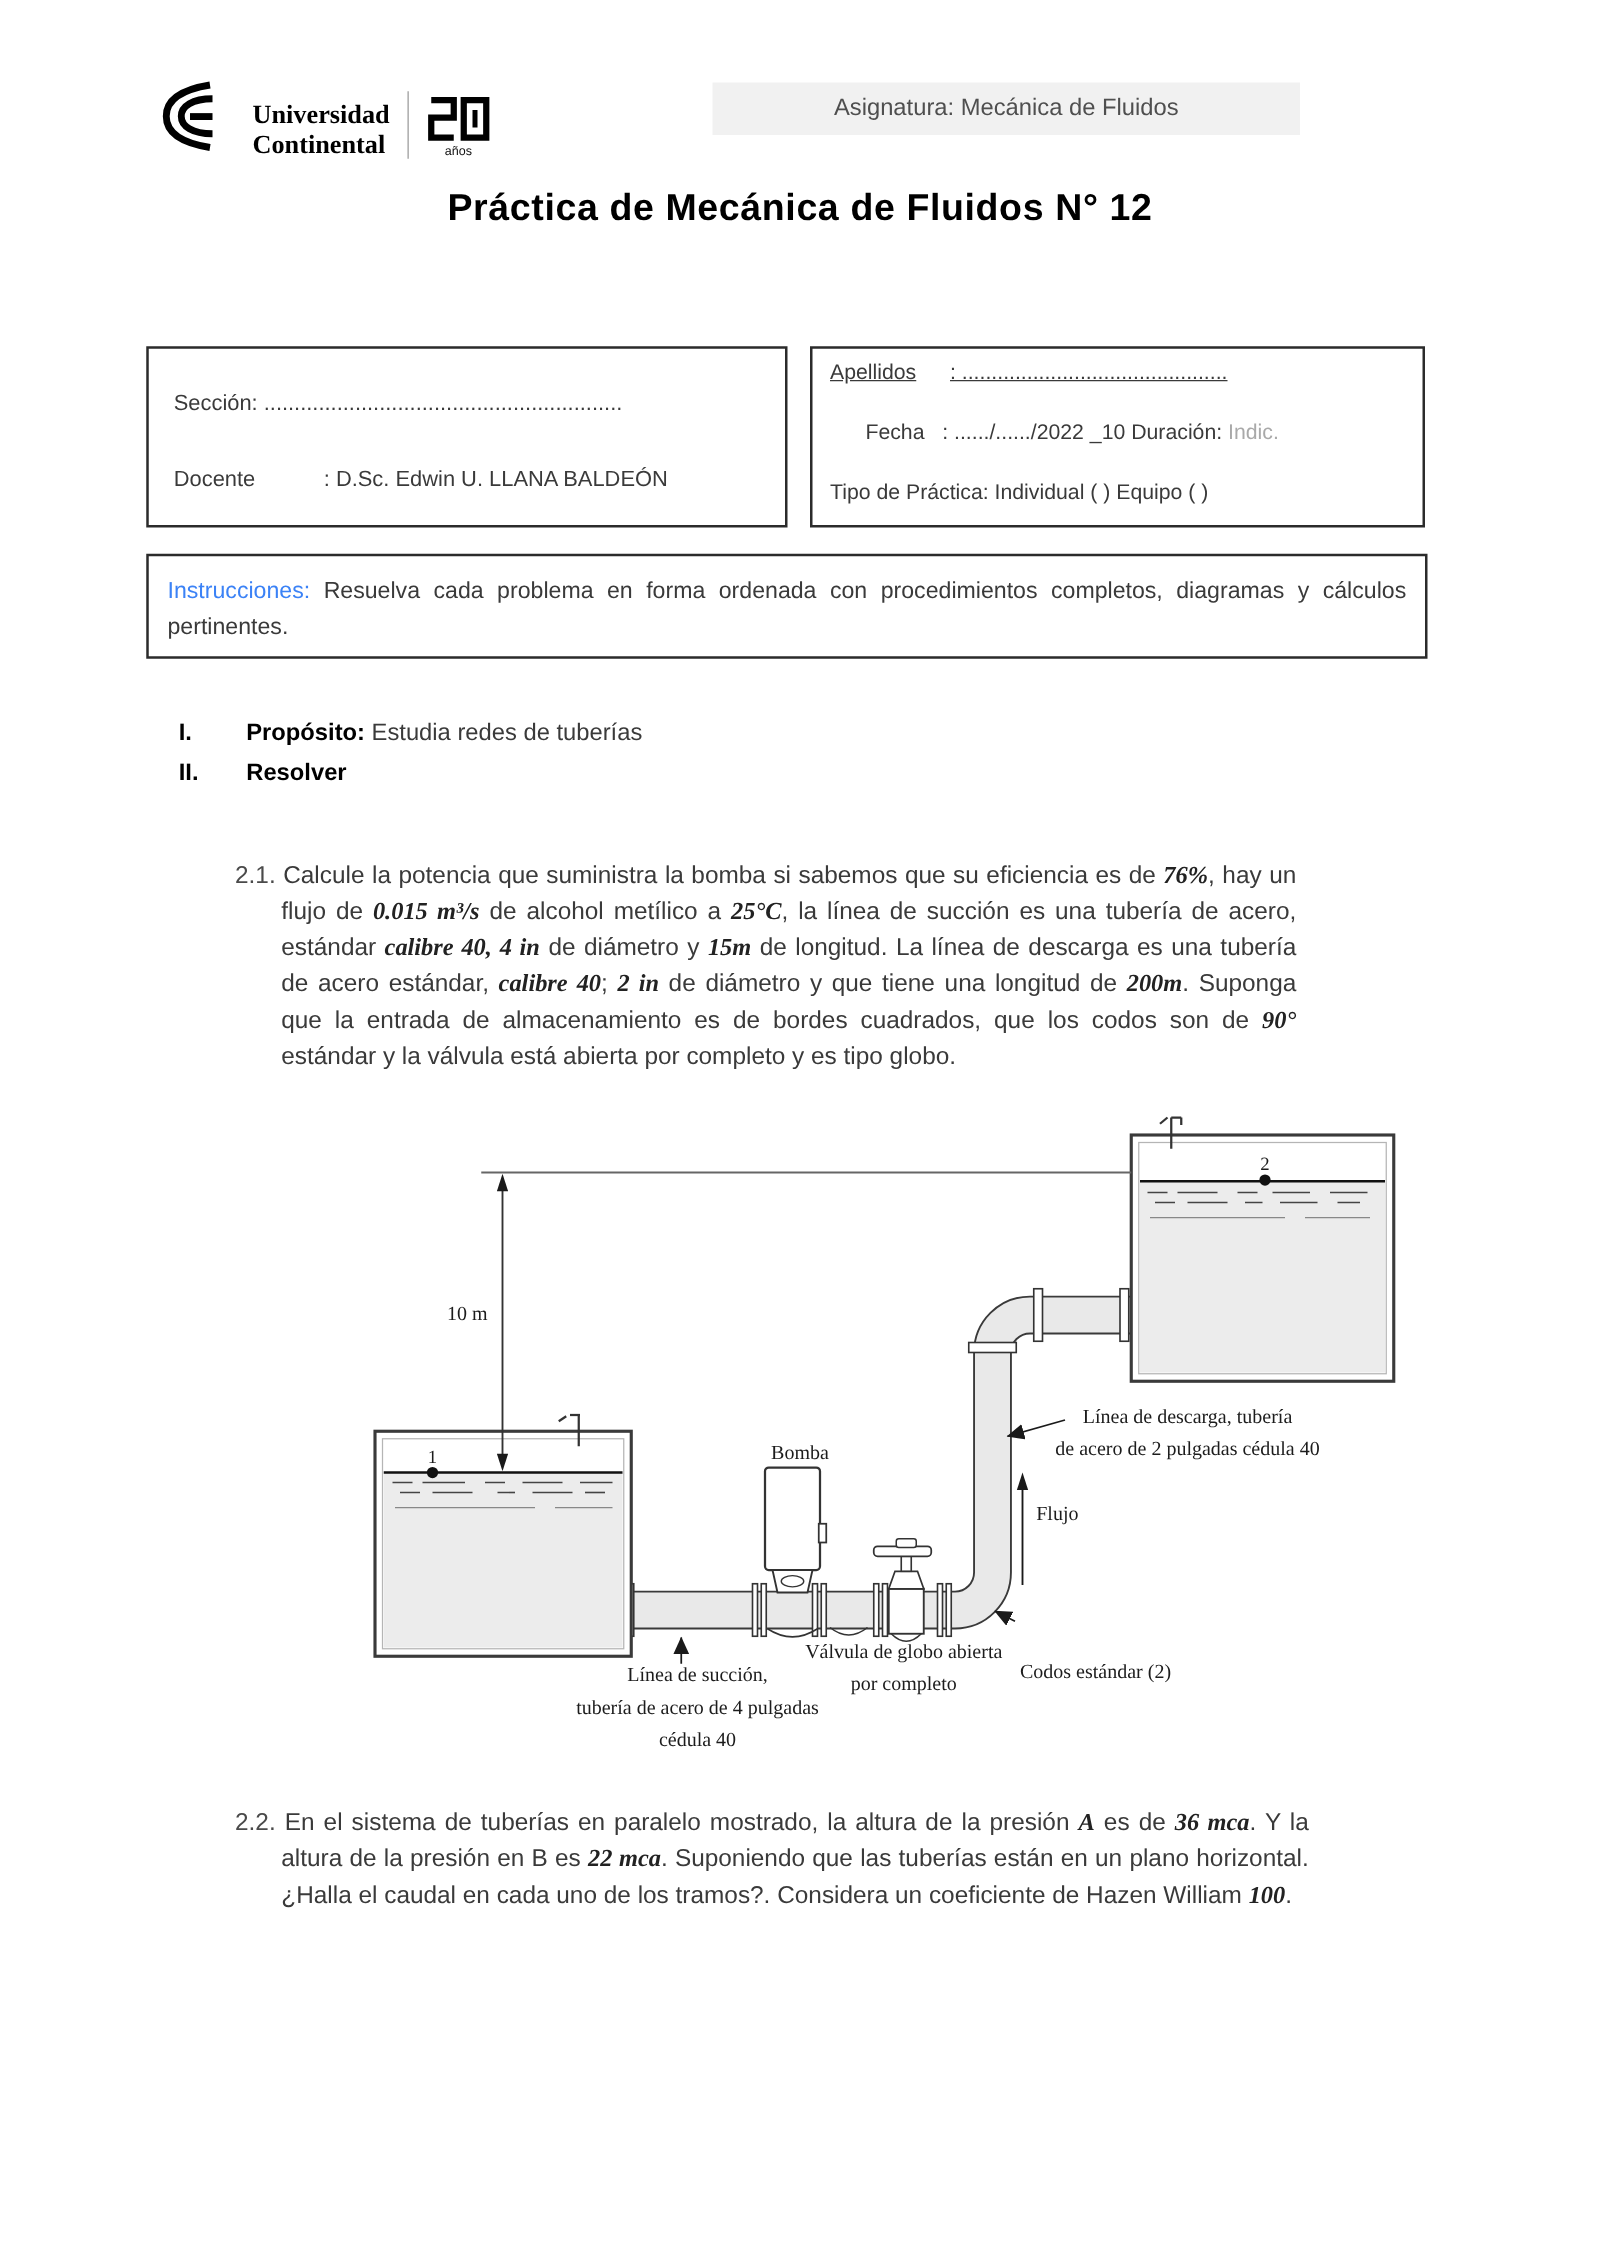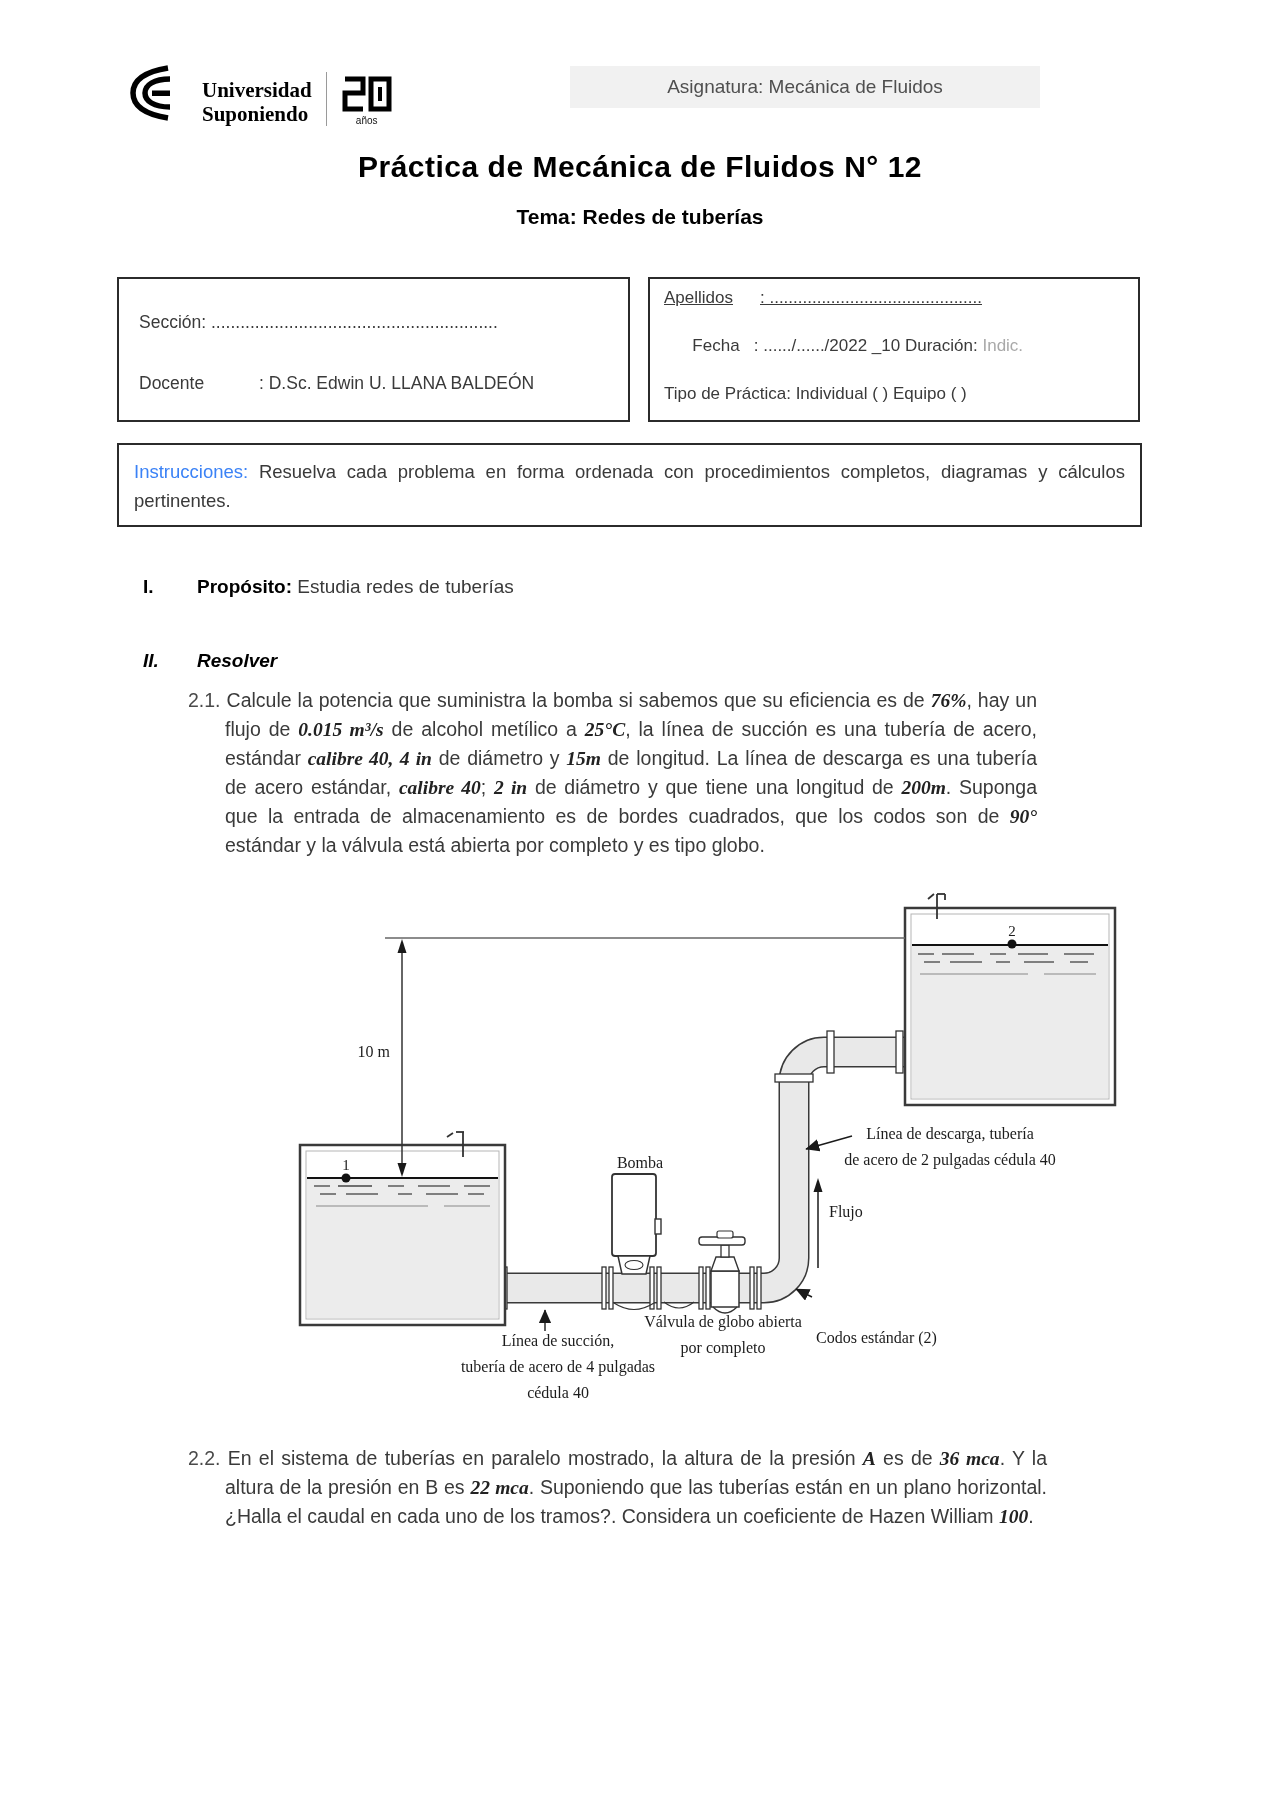--- a/index.html
+++ b/index.html
@@ -35,21 +35,21 @@
   .gray{color:#a9a9a9;}
 
   .instructions{position:absolute;left:117px;top:443px;width:1025px;height:84px;
                 border:2px solid #2b2b2b;box-sizing:border-box;padding:12px 15px;
                 font-size:18.5px;line-height:29px;text-align:justify;}
   .instructions .b{font-weight:normal;color:#3b82f6;}
 
   
   .sec-row{position:absolute;left:143px;font-size:19px;display:flex;}
   .sec-row.s1{top:576px;}
-  .sec-row.s2{top:650px;font-style:italic;}
+  .sec-row.s2{top:608px;}
   .sec-num{width:54px;font-weight:bold;color:#000;flex:none;}
   .sec-label{font-weight:bold;color:#000;}
 
   
   .problem{position:absolute;font-size:19.5px;line-height:29px;text-align:justify;
            color:#3a3a3a;text-indent:-37px;padding-left:37px;}
   .p21{left:188px;top:686px;width:812px;}
   .p22{left:188px;top:1444px;width:822px;}
   .pnum{color:#4a4a4a;}
   .seg-b{font-family:"Liberation Serif",serif;font-weight:bold;font-style:italic;color:#222;}
@@ -75,38 +75,37 @@
   <div class="logo-block">
     <span>
       <svg width="64" height="58" viewBox="0 0 64 56">
         <path d="M40 3 C15 7 5 16 5 28 C5 40 15 49 40 53" stroke="#000" stroke-width="5.5" fill="none"></path>
         <path d="M42 14 C26 14 17 20 17 28 C17 36 26 42 42 42" stroke="#000" stroke-width="5.5" fill="none"></path>
         <rect x="24" y="25.5" width="18" height="5.5" fill="#000"></rect>
       </svg>
     </span>
     <span class="logo-text">
       <span>Universidad</span><br>
-      <span>Suponiendo</span>
+      <span>Continental</span>
     </span>
     <span class="logo-divider"></span>
     <span class="anniv">
       <svg width="52" height="42" viewBox="0 0 52 42">
         <path d="M4 7 H22 V21 H4 V37 H22" stroke="#000" stroke-width="5" fill="none"></path>
         <path d="M30 7 H48 V37 H30 Z" stroke="#000" stroke-width="5" fill="none"></path>
         <rect x="37" y="15" width="4" height="14" fill="#000"></rect>
       </svg>
       <span class="anniv-label">años</span>
     </span>
   </div>
   <div class="subject-box">
     <span>Asignatura: Mecánica de Fluidos</span>
   </div>
 
   <div class="doc-title">Práctica de Mecánica de Fluidos N° 12</div>
-  <div class="doc-subtitle">Tema: Redes de tuberías</div>
 
   <div class="info-left">
     <div>Sección: ...........................................................</div>
     <div class="row-docente">
       <span class="lab-docente">Docente</span>
       <span>: D.Sc. Edwin U. LLANA BALDEÓN</span>
     </div>
   </div>
 
   <div class="info-right">

